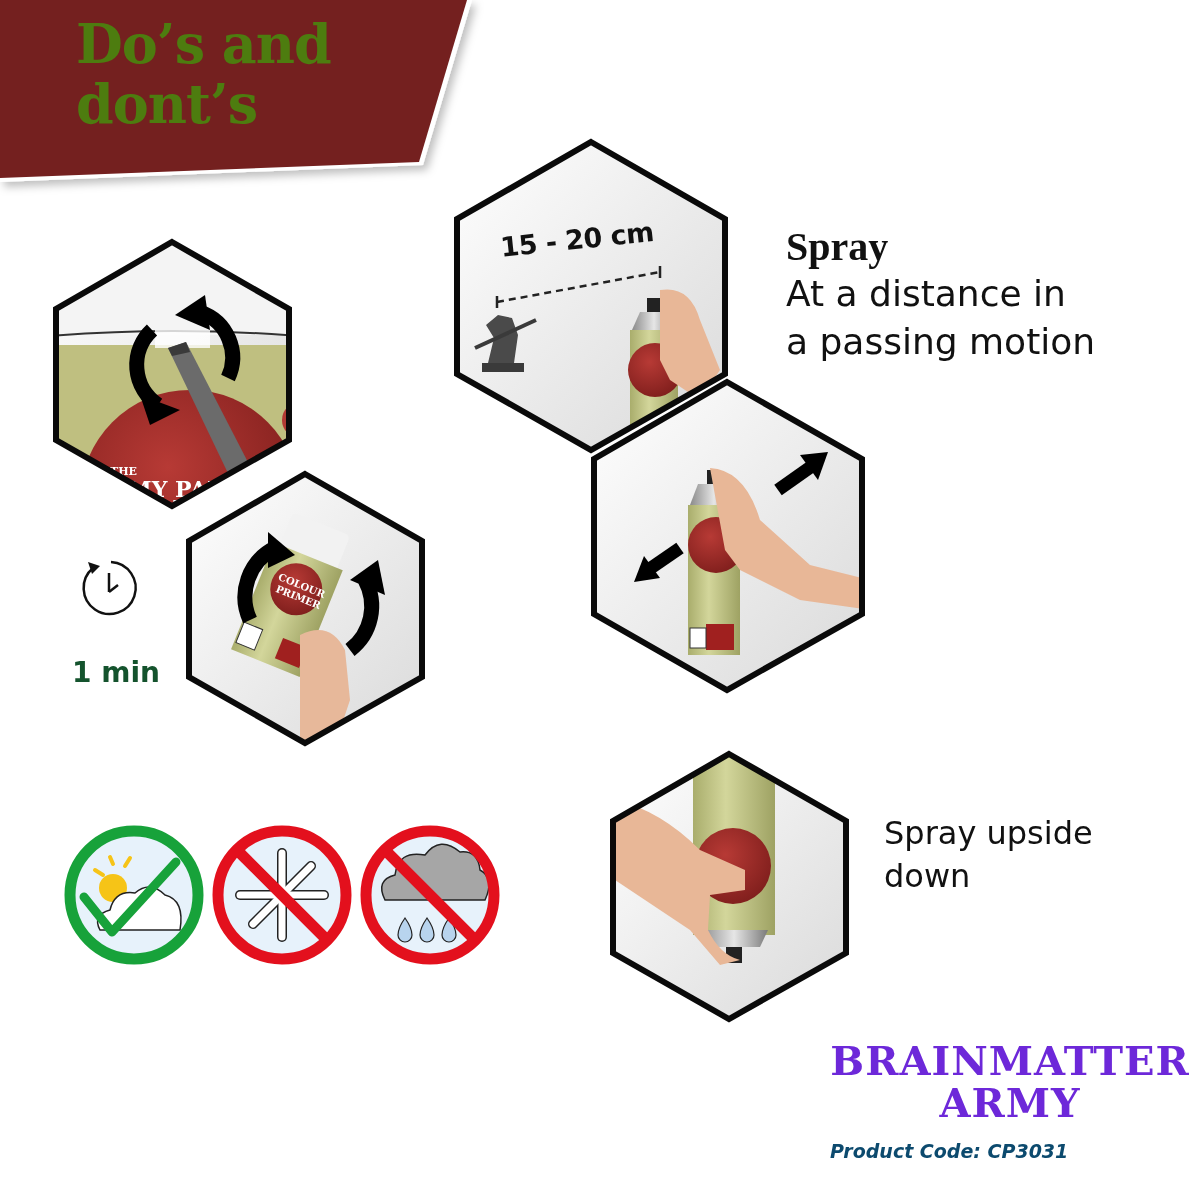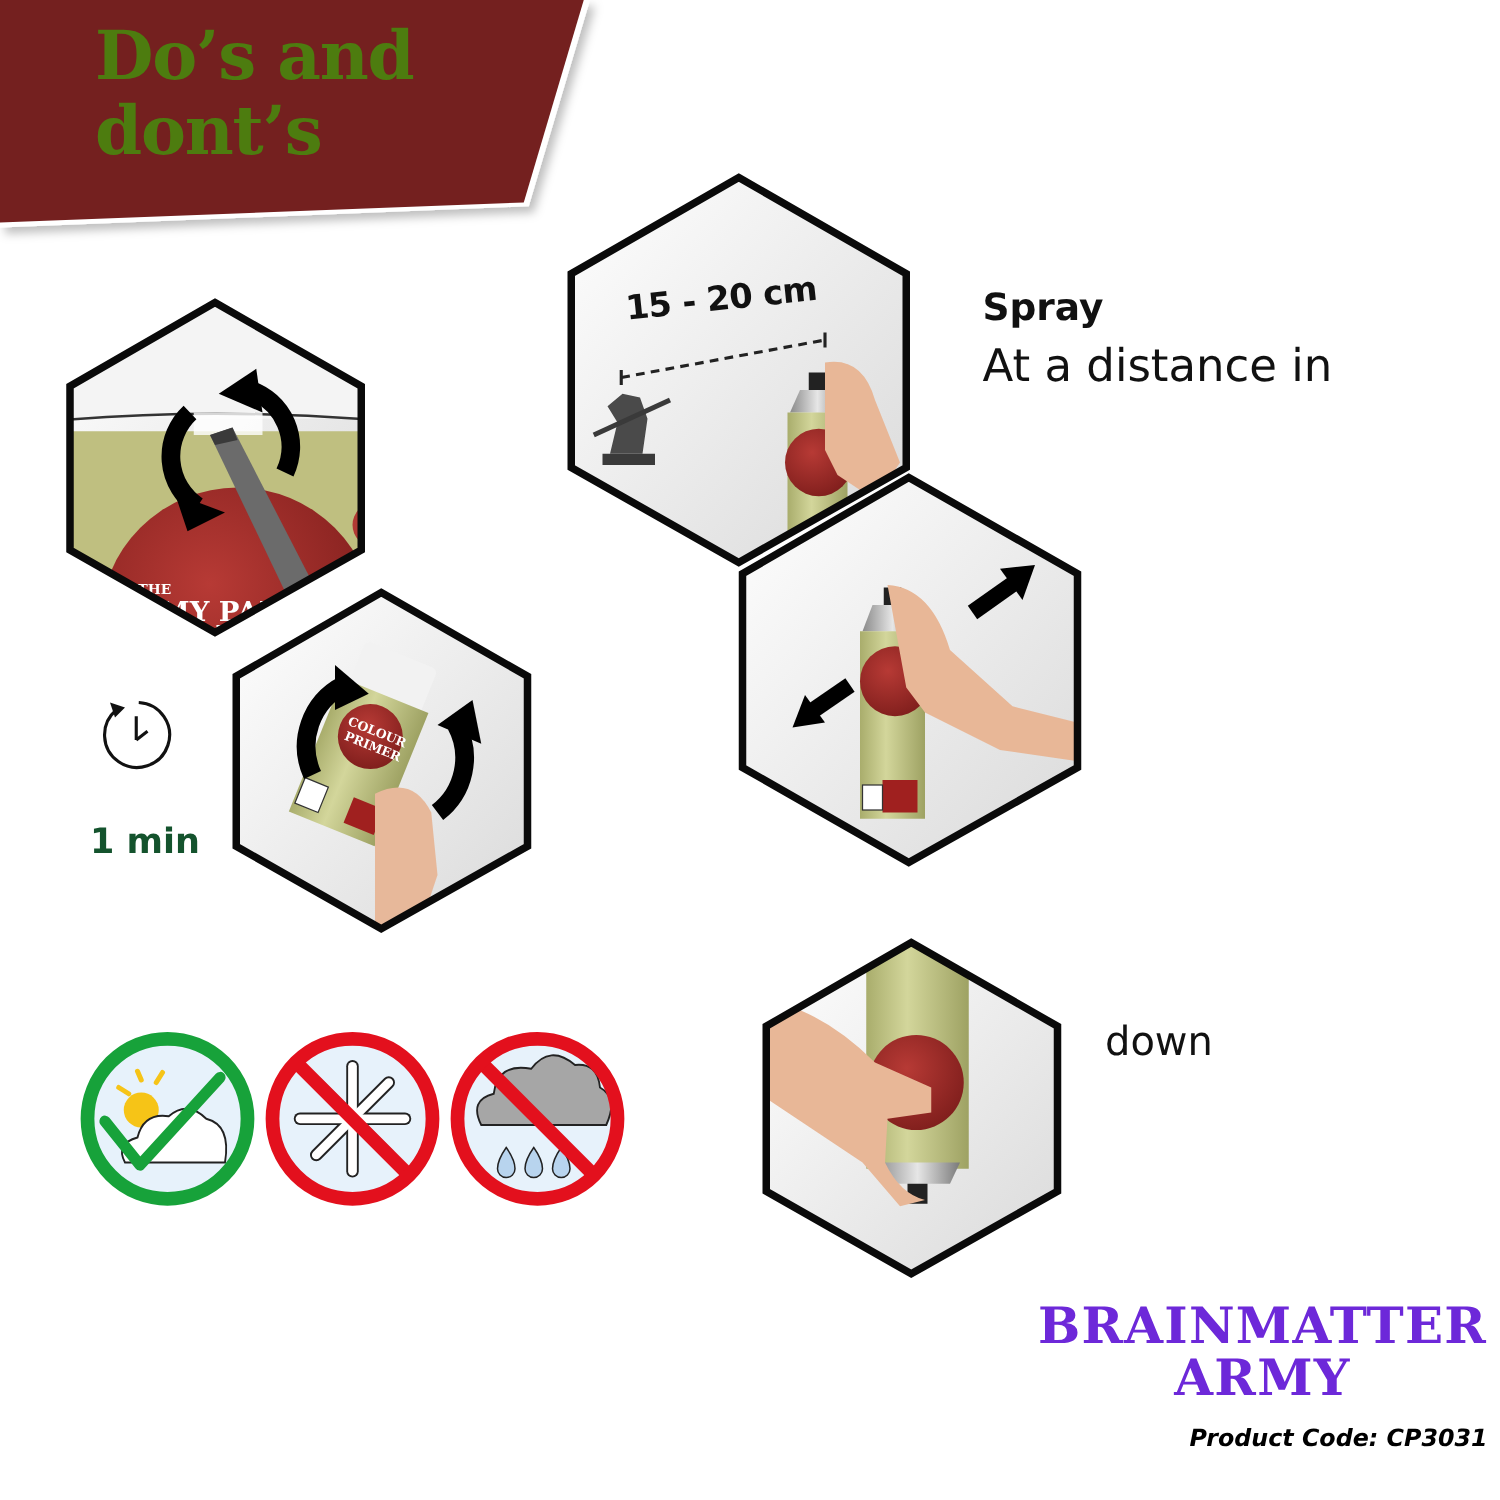--- a/index.html
+++ b/index.html
@@ -1,28 +1,28 @@
 <!DOCTYPE html>
 <html><head>
 <meta charset="utf-8">
 <style>
   html, body { margin:0; padding:0; }
   body { width:1200px; height:1200px; background:#ffffff; position:relative; overflow:hidden; font-family:"DejaVu Sans", sans-serif; }
   #banner-svg { position:absolute; left:0; top:0; }
   .banner-title { position:absolute; left:76px; top:14px; color:#4d7c0f; font-family:"DejaVu Serif", serif; font-weight:bold; font-size:54px; line-height:60px; letter-spacing:-1px; }
   .hex-svg { position:absolute; left:0; top:0; }
   .step-text { position:absolute; color:#111; font-family:"DejaVu Sans", sans-serif; }
-  .step-title { font-weight:bold; font-size:30px; line-height:46px; }
+  .step-title { font-weight:bold; font-size:40px; line-height:46px;font-family:Liberation Serif, serif; }
   .step-desc { font-size:36px; line-height:48px; }
   .clean-title { font-weight:bold; font-size:32px; line-height:42px; }
   .clean-desc { font-size:32px; line-height:43px; }
   .distance-label { position:absolute; left:499px; top:232px; font-weight:bold; font-size:27px; color:#111; transform:rotate(-6deg); transform-origin:left top; font-family:"DejaVu Sans", sans-serif; letter-spacing:-0.5px; }
   .timer-label { position:absolute; left:72px; top:656px; font-weight:bold; font-size:28px; color:#14532d; font-family:"DejaVu Sans", sans-serif; }
   .product-name { position:absolute; left:830px; top:1040px; width:360px; text-align:center; font-family:"DejaVu Serif", serif; font-weight:bold; font-size:40px; line-height:42px; color:#6d28d9; letter-spacing:1px; }
-  .product-code { position:absolute; left:830px; top:1140px; width:360px; text-align:right; font-family:"DejaVu Sans", sans-serif; font-style:italic; font-weight:bold; font-size:19px; color:#000000; }
+  .product-code { position:absolute; left:830px; top:1140px; width:360px; text-align:left; font-family:"DejaVu Sans", sans-serif; font-style:italic; font-weight:bold; font-size:19px; color:#0c4a6e; }
   .can-label { font-family:"DejaVu Serif", serif; font-weight:bold; fill:#fff; }
 </style>
 </head>
 <body>
 
 <svg id="banner-svg" width="500" height="200" viewBox="0 0 500 200">
   <defs>
     <filter id="bshadow" x="-10%" y="-10%" width="130%" height="140%">
       <feDropShadow dx="4" dy="5" stdDeviation="4" flood-color="#000" flood-opacity="0.25"></feDropShadow>
     </filter>
@@ -226,23 +226,25 @@
   </g>
 </svg>
 
 <div class="distance-label">15 - 20 cm</div>
 
 <div class="timer-label">1 min</div>
 
 <div class="step-text" style="left:786px; top:224px;">
   <div class="step-title">Spray</div>
   <div class="step-desc">At a distance in</div>
+  <div class="step-desc">a passing motion</div>
 </div>
 
 <div class="step-text" style="left:884px; top:812px;">
+  <div class="clean-desc">Spray upside</div>
   <div class="clean-desc">down</div>
 </div>
 
 <div class="product-name">
   <div>BRAINMATTER</div>
   <div>ARMY</div>
 </div>
 <div class="product-code">Product Code: CP3031</div>
 
 </body></html>

